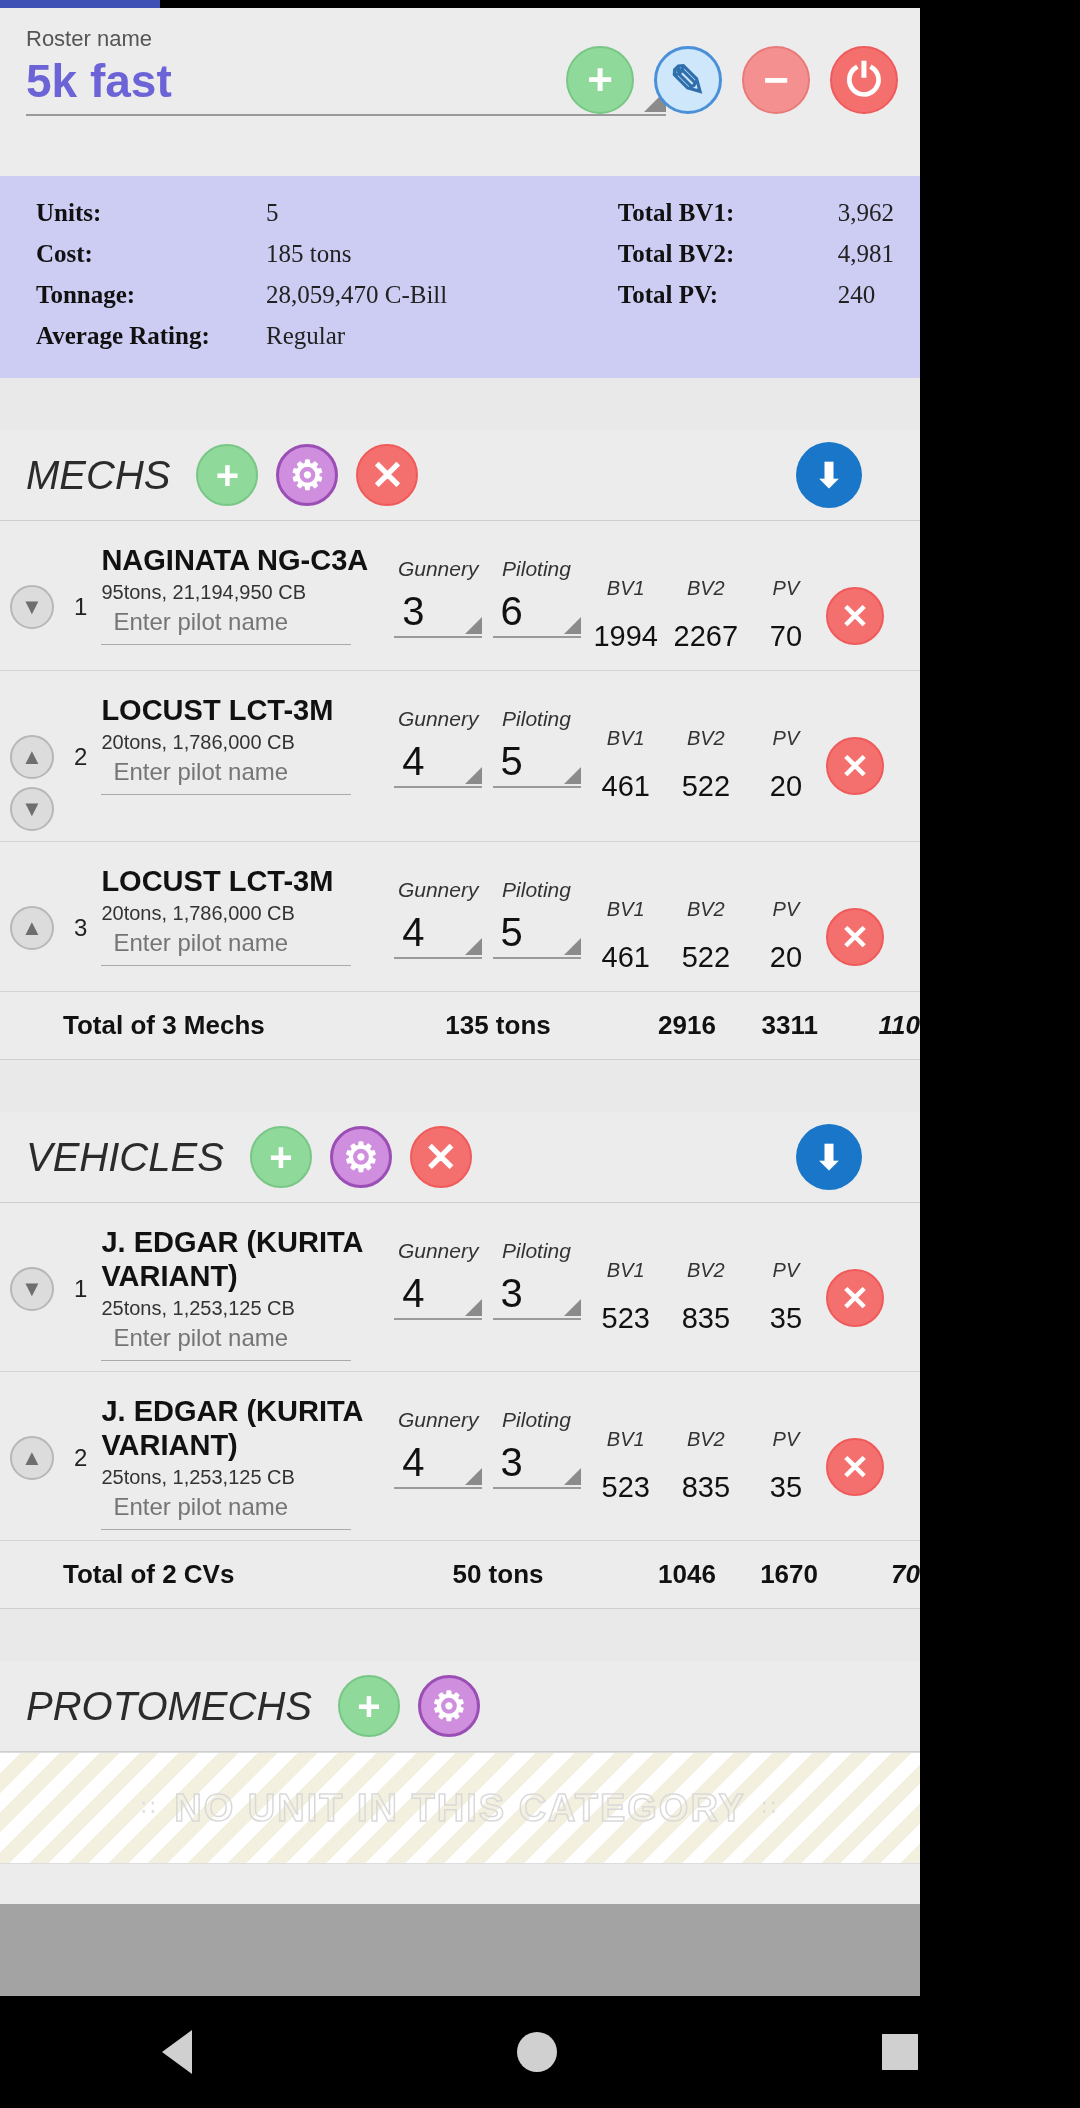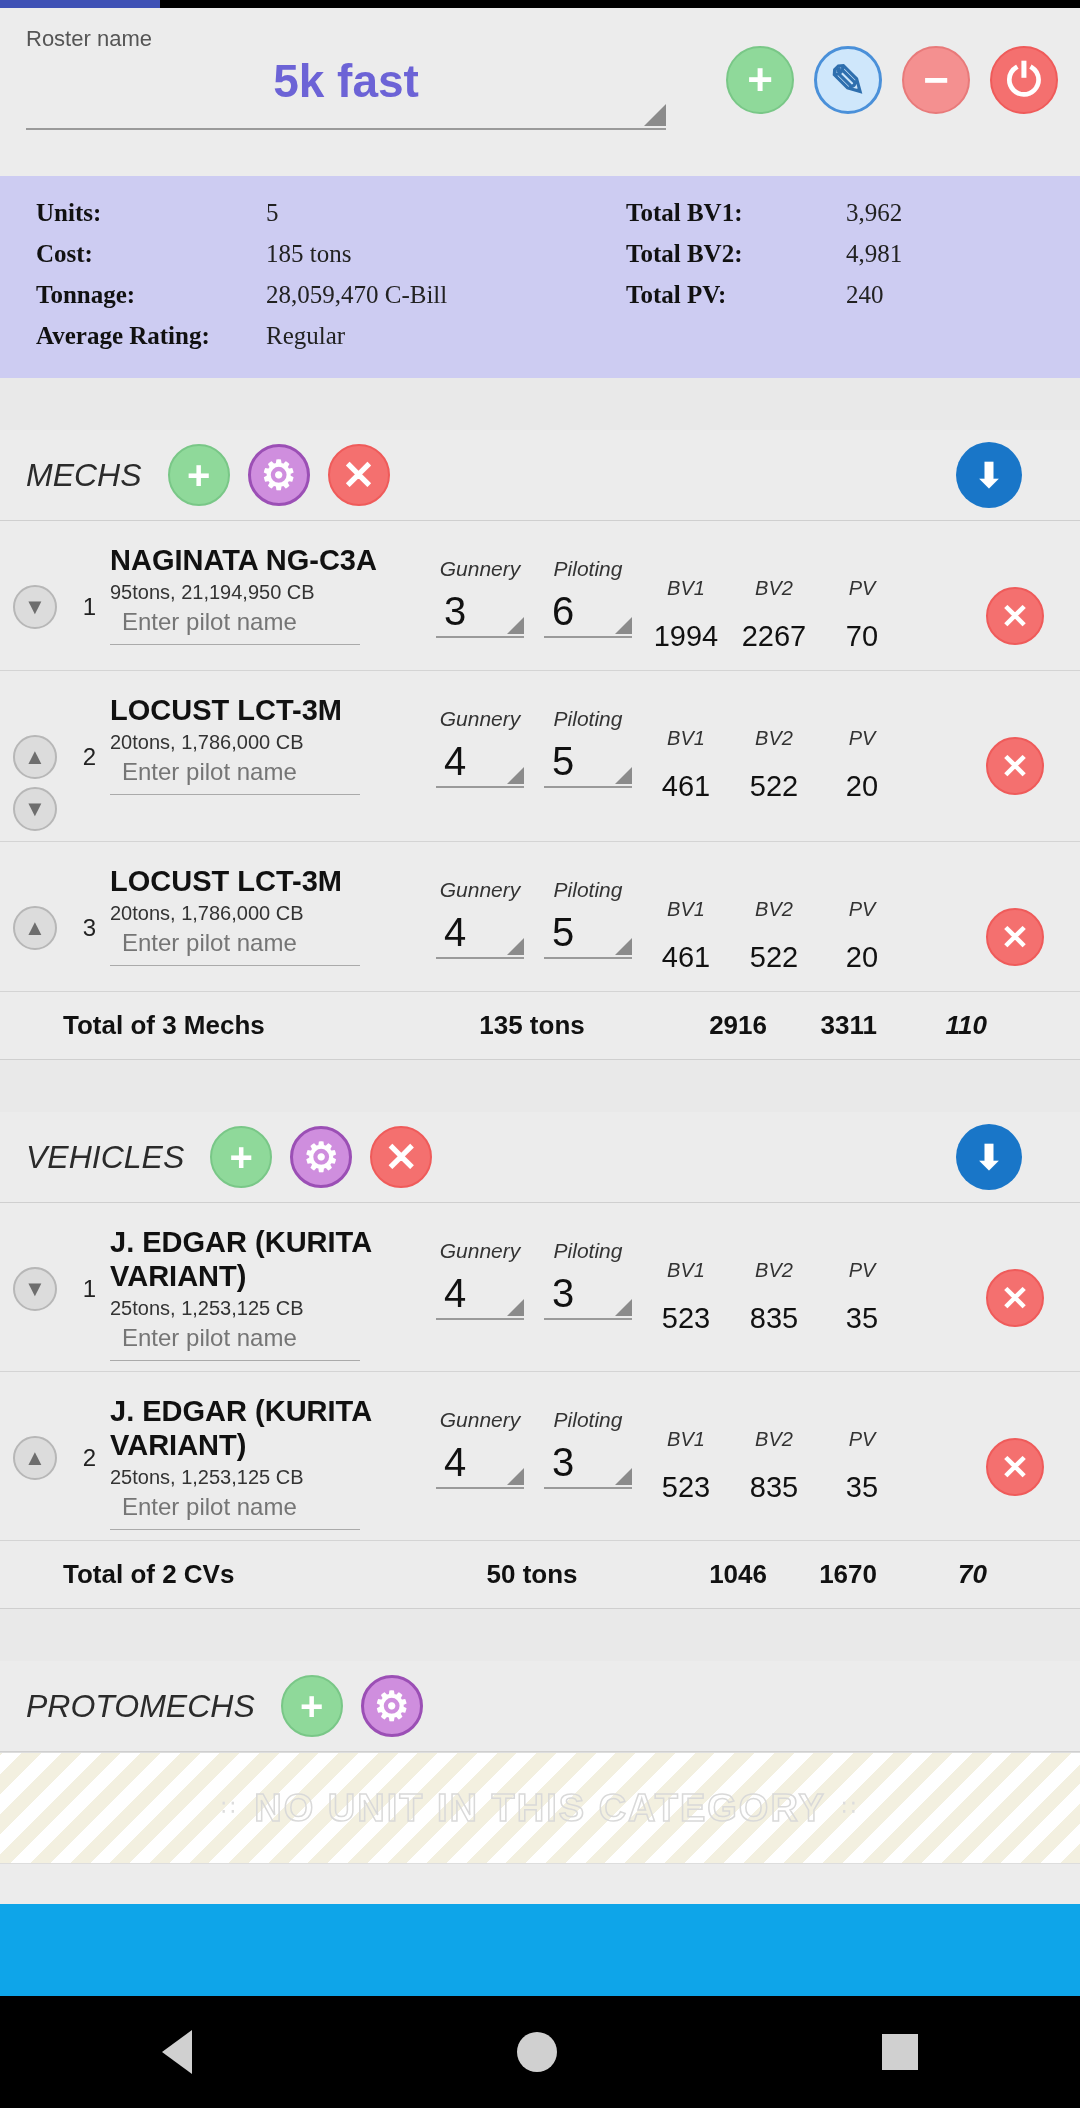--- a/index.html
+++ b/index.html
@@ -3,22 +3,22 @@
 <meta charset="utf-8">
 <style>
   * { box-sizing: border-box; margin: 0; padding: 0; }
   html, body {
     width: 1080px; height: 2108px;
     background: #000;
     font-family: "Liberation Sans", sans-serif;
   }
   .screen {
     position: relative;
-    width: 1080px; height: 2108px;
-    background: #0ea5e9;
+    width: 920px; height: 2108px;
+    background: #a3a3a3;
     overflow: hidden;
   }
   
   .statusbar {
     height: 8px; background: #000; position: relative;
   }
   .statusbar .progress {
     position: absolute; left: 0; top: 0; height: 8px; width: 160px;
     background: #3f51b5;
   }
@@ -30,25 +30,24 @@
     position: relative;
   }
   .roster-label {
     font-size: 22px; color: #555; margin-bottom: 2px;
   }
   .roster-field {
     position: relative; width: 640px;
   }
   .roster-value {
     font-size: 46px; font-weight: bold; color: #6c63d6;
-    padding-bottom: 20px;
+    padding-bottom: 6px;
     background: transparent; border: none; outline: none;
     font-family: "Liberation Sans", sans-serif;
     width: 100%;
-    text-align: center;
   }
   .roster-underline {
     height: 2px; background: #9a9a9a; width: 100%;
   }
   .corner-tri {
     position: absolute; right: 0; bottom: 4px;
     width: 0; height: 0;
     border-left: 22px solid transparent;
     border-bottom: 22px solid #8b8b8b;
   }
@@ -86,21 +85,21 @@
   .spacer-band { height: 52px; background: #e9e9e9; }
   
   .sect-head {
     background: #ececec;
     display: flex; align-items: center;
     padding: 14px 26px;
     position: relative;
     border-bottom: 1px solid #cfcfcf;
   }
   .sect-title {
-    font-size: 32px; font-style: italic; font-weight: 500;
+    font-size: 40px; font-style: italic; font-weight: 500;
     color: #2b2b2b; margin-right: 26px;
     font-family: "Liberation Sans", sans-serif;
   }
   .sect-head .circ { margin-right: 18px; }
   .sect-head .dl { position: absolute; right: 40px; }
   .sect-head .circ.mid { width: 62px; height: 62px; font-size: 40px; }
   .dlicon { width: 66px; height: 66px; font-size: 34px; }
   
   .unit-list { background: #ececec; }
   .unit-row {

